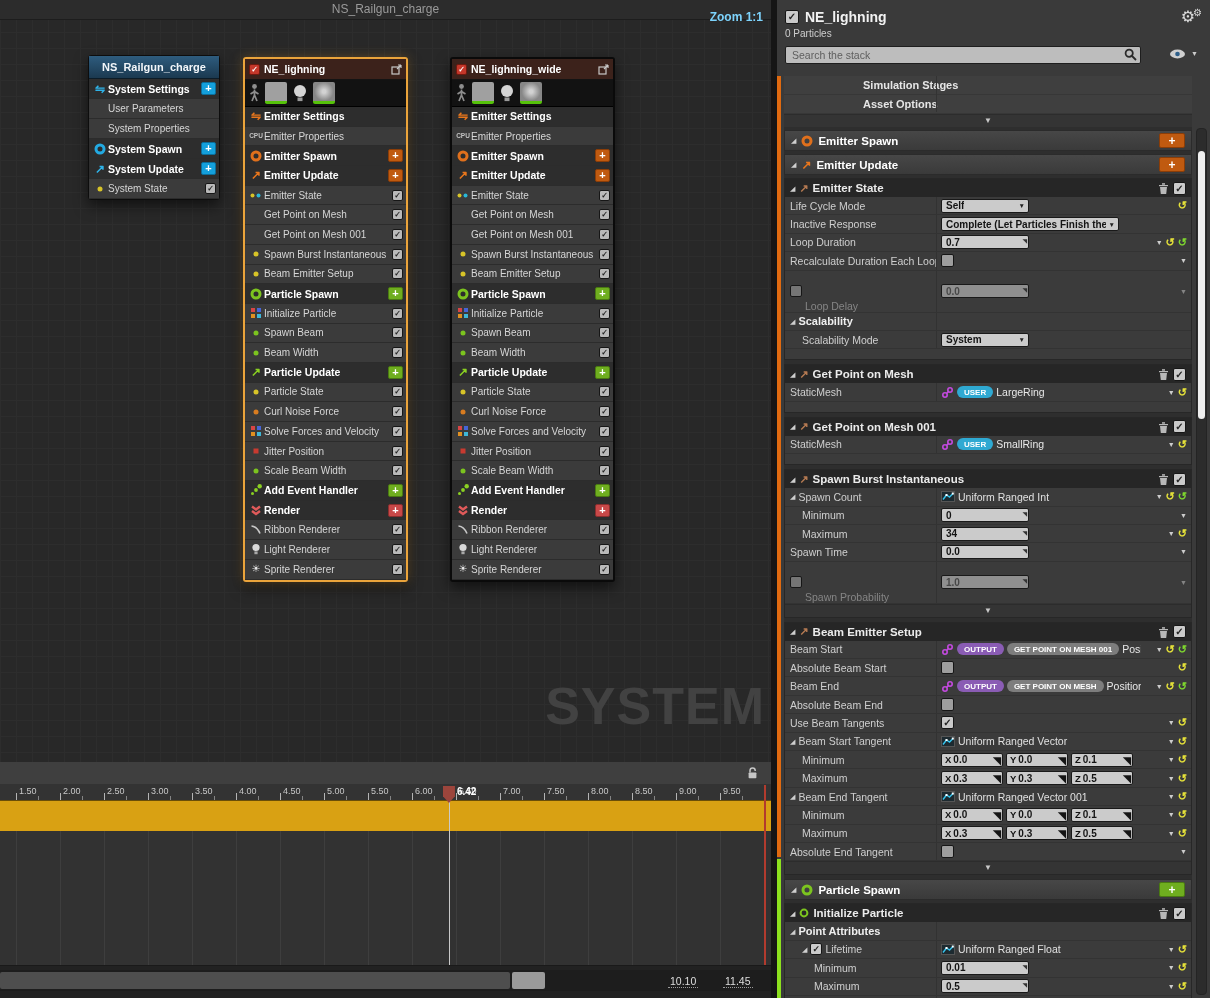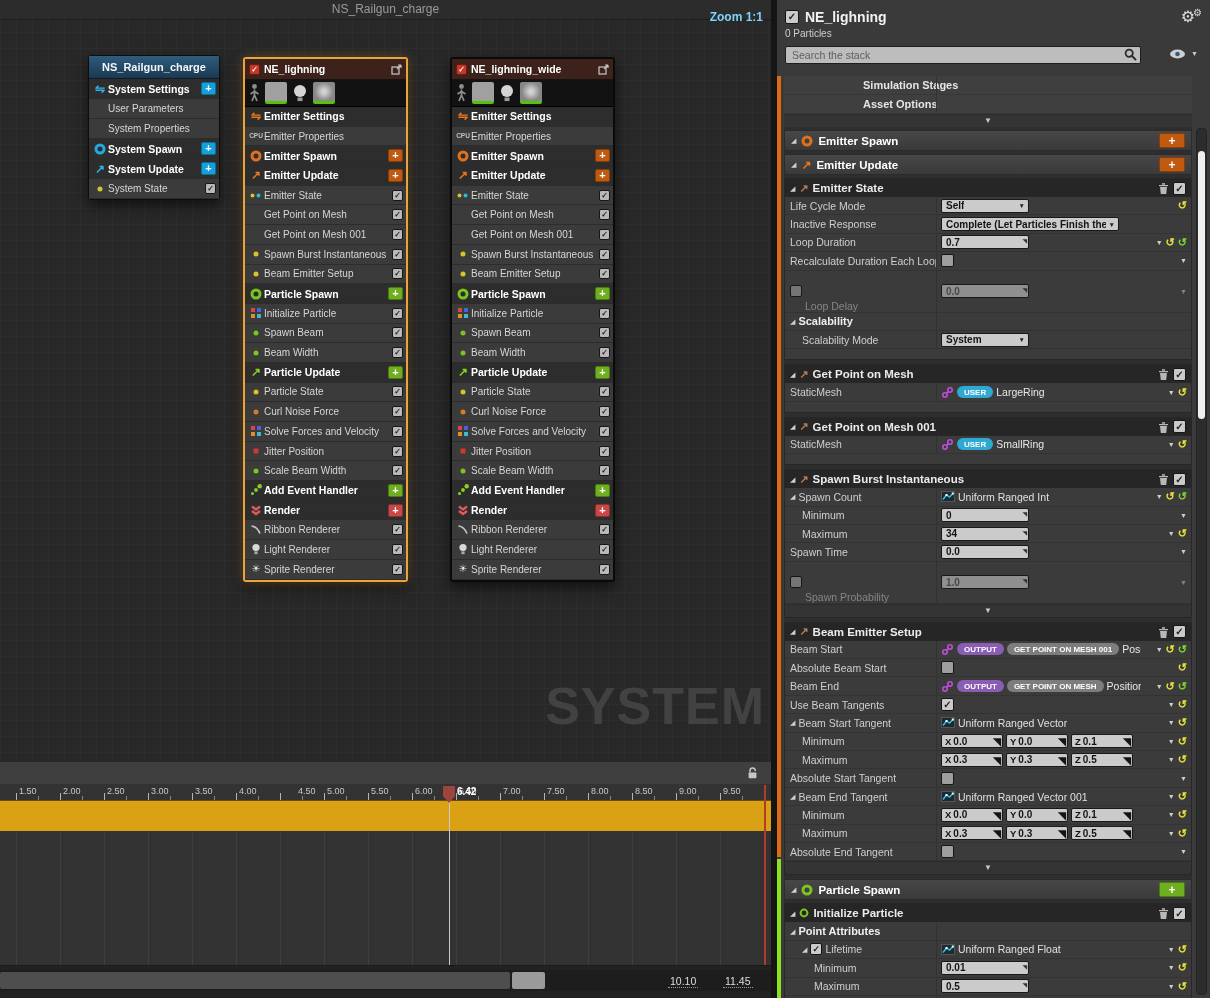--- a/index.html
+++ b/index.html
@@ -859,21 +859,21 @@
         <div class="tick" style="left: 148px;"></div>
         <div class="ticklabel" style="left: 151px;">3.00</div>
         <div class="tick minor" style="left: 170px;"></div>
         <div class="tick" style="left: 192px;"></div>
         <div class="ticklabel" style="left: 195px;">3.50</div>
         <div class="tick minor" style="left: 214px;"></div>
         <div class="tick" style="left: 236px;"></div>
         <div class="ticklabel" style="left: 239px;">4.00</div>
         <div class="tick minor" style="left: 258px;"></div>
         <div class="tick" style="left: 280px;"></div>
-        <div class="ticklabel" style="left: 298px;">4.50</div>
+        <div class="ticklabel" style="left: 283px;">4.50</div>
         <div class="tick minor" style="left: 302px;"></div>
         <div class="tick" style="left: 324px;"></div>
         <div class="ticklabel" style="left: 327px;">5.00</div>
         <div class="tick minor" style="left: 346px;"></div>
         <div class="tick" style="left: 368px;"></div>
         <div class="ticklabel" style="left: 371px;">5.50</div>
         <div class="tick minor" style="left: 390px;"></div>
         <div class="tick" style="left: 412px;"></div>
         <div class="ticklabel" style="left: 415px;">6.00</div>
         <div class="tick minor" style="left: 434px;"></div>
@@ -1332,20 +1332,29 @@
               <span class="linktext">Position</span>
             </div>
             <div class="rics">
               <span class="ic ic-caret" style="color: rgb(205, 205, 205); font-size: 7px;">▼</span>
               <span class="ic ic-reset-y" style="color: rgb(230, 226, 58); font-size: 11px; font-weight: bold;">↺</span>
               <span class="ic ic-reset-g" style="color: rgb(127, 216, 47); font-size: 11px; font-weight: bold;">↺</span>
             </div>
           </div>
           <div class="irow">
             <div class="ilab" style="padding-left: 5px;">
+              <span class="labtxt">Absolute Beam End</span>
+            </div>
+            <div class="ival">
+              <span class="cb"></span>
+            </div>
+            <div class="rics"></div>
+          </div>
+          <div class="irow">
+            <div class="ilab" style="padding-left: 5px;">
               <span class="labtxt">Use Beam Tangents</span>
             </div>
             <div class="ival">
               <span class="cb on">✓</span>
             </div>
             <div class="rics">
               <span class="ic ic-caret" style="color: rgb(205, 205, 205); font-size: 7px;">▼</span>
               <span class="ic ic-reset-y" style="color: rgb(230, 226, 58); font-size: 11px; font-weight: bold;">↺</span>
             </div>
           </div>
@@ -1417,31 +1426,20 @@
                 <span class="corner">◥</span>
               </div>
             </div>
             <div class="rics">
               <span class="ic ic-caret" style="color: rgb(205, 205, 205); font-size: 7px;">▼</span>
               <span class="ic ic-reset-y" style="color: rgb(230, 226, 58); font-size: 11px; font-weight: bold;">↺</span>
             </div>
           </div>
           <div class="irow">
             <div class="ilab" style="padding-left: 5px;">
-              <span class="labtxt">Absolute Start Tangent</span>
-            </div>
-            <div class="ival">
-              <span class="cb"></span>
-            </div>
-            <div class="rics">
-              <span class="ic ic-caret" style="color: rgb(205, 205, 205); font-size: 7px;">▼</span>
-            </div>
-          </div>
-          <div class="irow">
-            <div class="ilab" style="padding-left: 5px;">
               <span class="ic ic-tri" style="color: rgb(207, 207, 207); font-size: 7px;">◢</span>
               <span class="labtxt">Beam End Tangent</span>
             </div>
             <div class="ival">
               <span class="ic ic-chart">
                 <svg width="14" height="11">
                   <rect x="0.5" y="0.5" width="13" height="10" fill="#1d2a30" stroke="#555"></rect>
                   <polyline points="2,8.5 5.5,4 8.5,6 12,2.5" fill="none" stroke="#35c4ee" stroke-width="1.4"></polyline>
                   <rect x="4.5" y="3" width="2" height="2" fill="#fff"></rect>
                   <rect x="10.8" y="1.5" width="2" height="2" fill="#fff"></rect>

